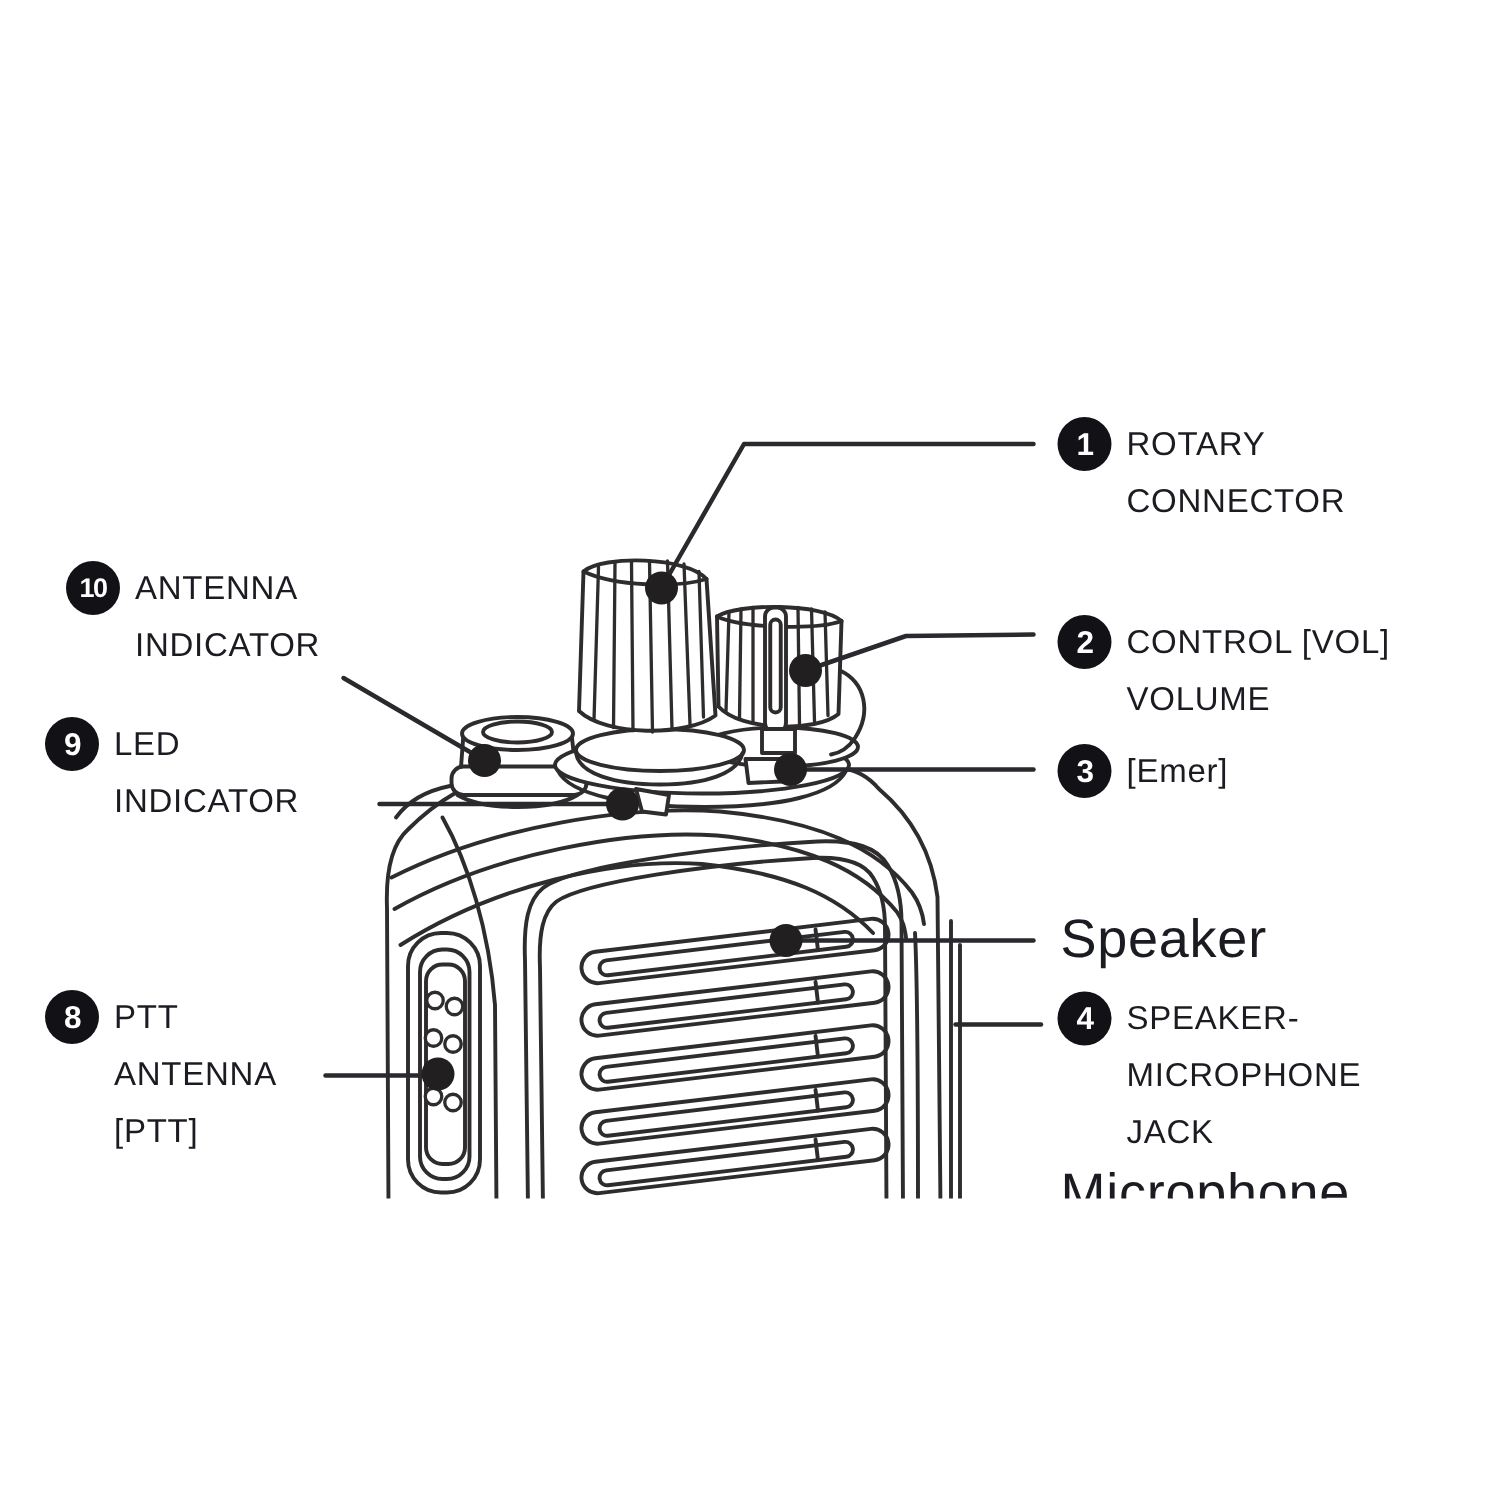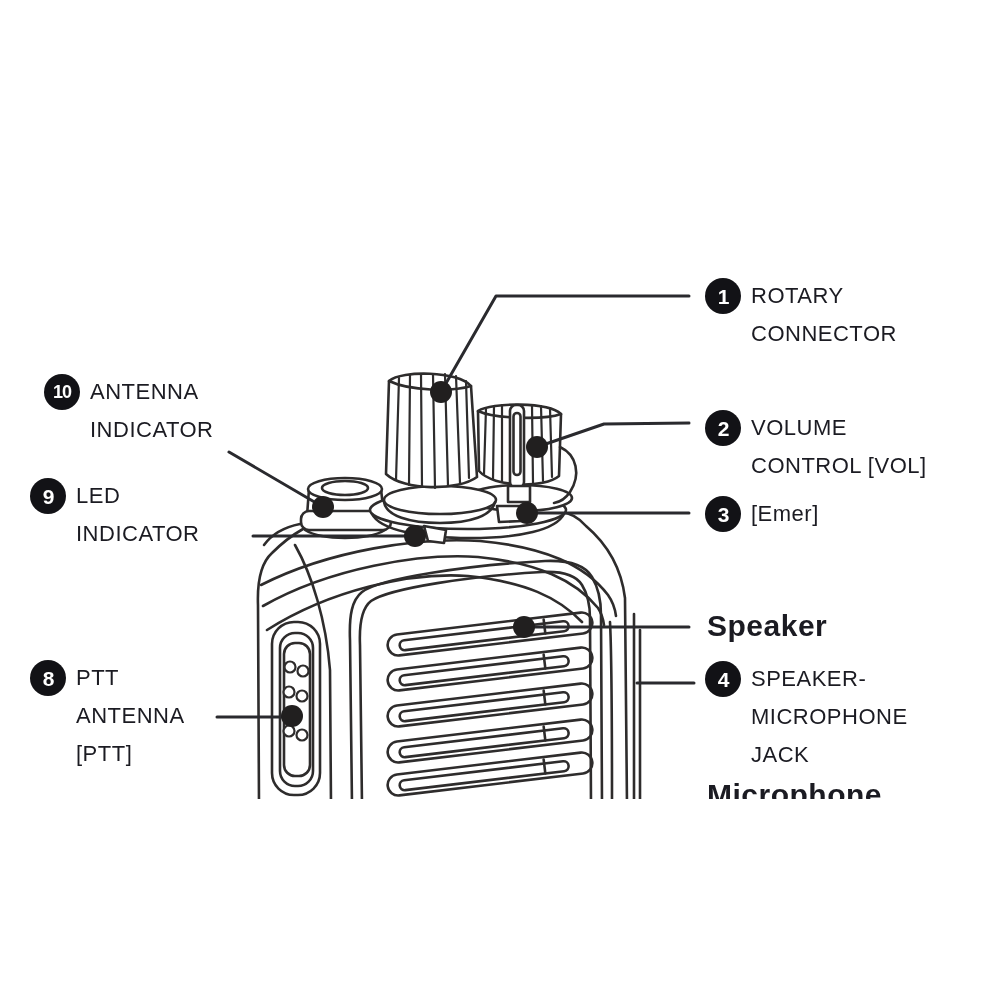--- a/index.html
+++ b/index.html
@@ -15,21 +15,21 @@
   .badge{
     flex:0 0 auto;width:36px;height:36px;border-radius:50%;
     background:#121216;color:#ffffff;display:flex;align-items:center;justify-content:center;
     font-weight:bold;font-size:21px;margin-top:1px;letter-spacing:-1px;line-height:1;
   }
   .badge.two-digit{font-size:18px;}
   .ltext{
     font-weight:normal;font-size:22px;line-height:38px;letter-spacing:0.5px;white-space:nowrap;
   }
   .plain-label{
-    position:absolute;font-weight:bold;font-size:30px;line-height:38px;
+    position:absolute;font-weight:normal;font-size:36px;line-height:38px;
     letter-spacing:0.5px;color:#1b1b22;white-space:nowrap;
   }
   .bottom-mask{
     position:absolute;left:0;top:799px;width:1000px;height:201px;background:#ffffff;
   }
 </style>
 </head>
 <body>
 
 <div class="stage">
@@ -207,22 +207,22 @@
     <span class="badge">1</span>
     <div class="ltext">
       <div>ROTARY</div>
       <div>CONNECTOR</div>
     </div>
   </div>
 
   <div class="callout" style="left:705px;top:409px">
     <span class="badge">2</span>
     <div class="ltext">
+      <div>CONTROL [VOL]</div>
       <div>VOLUME</div>
-      <div>CONTROL [VOL]</div>
     </div>
   </div>
 
   <div class="callout" style="left:705px;top:495px">
     <span class="badge">3</span>
     <div class="ltext">
       <div>[Emer]</div>
     </div>
   </div>
 

